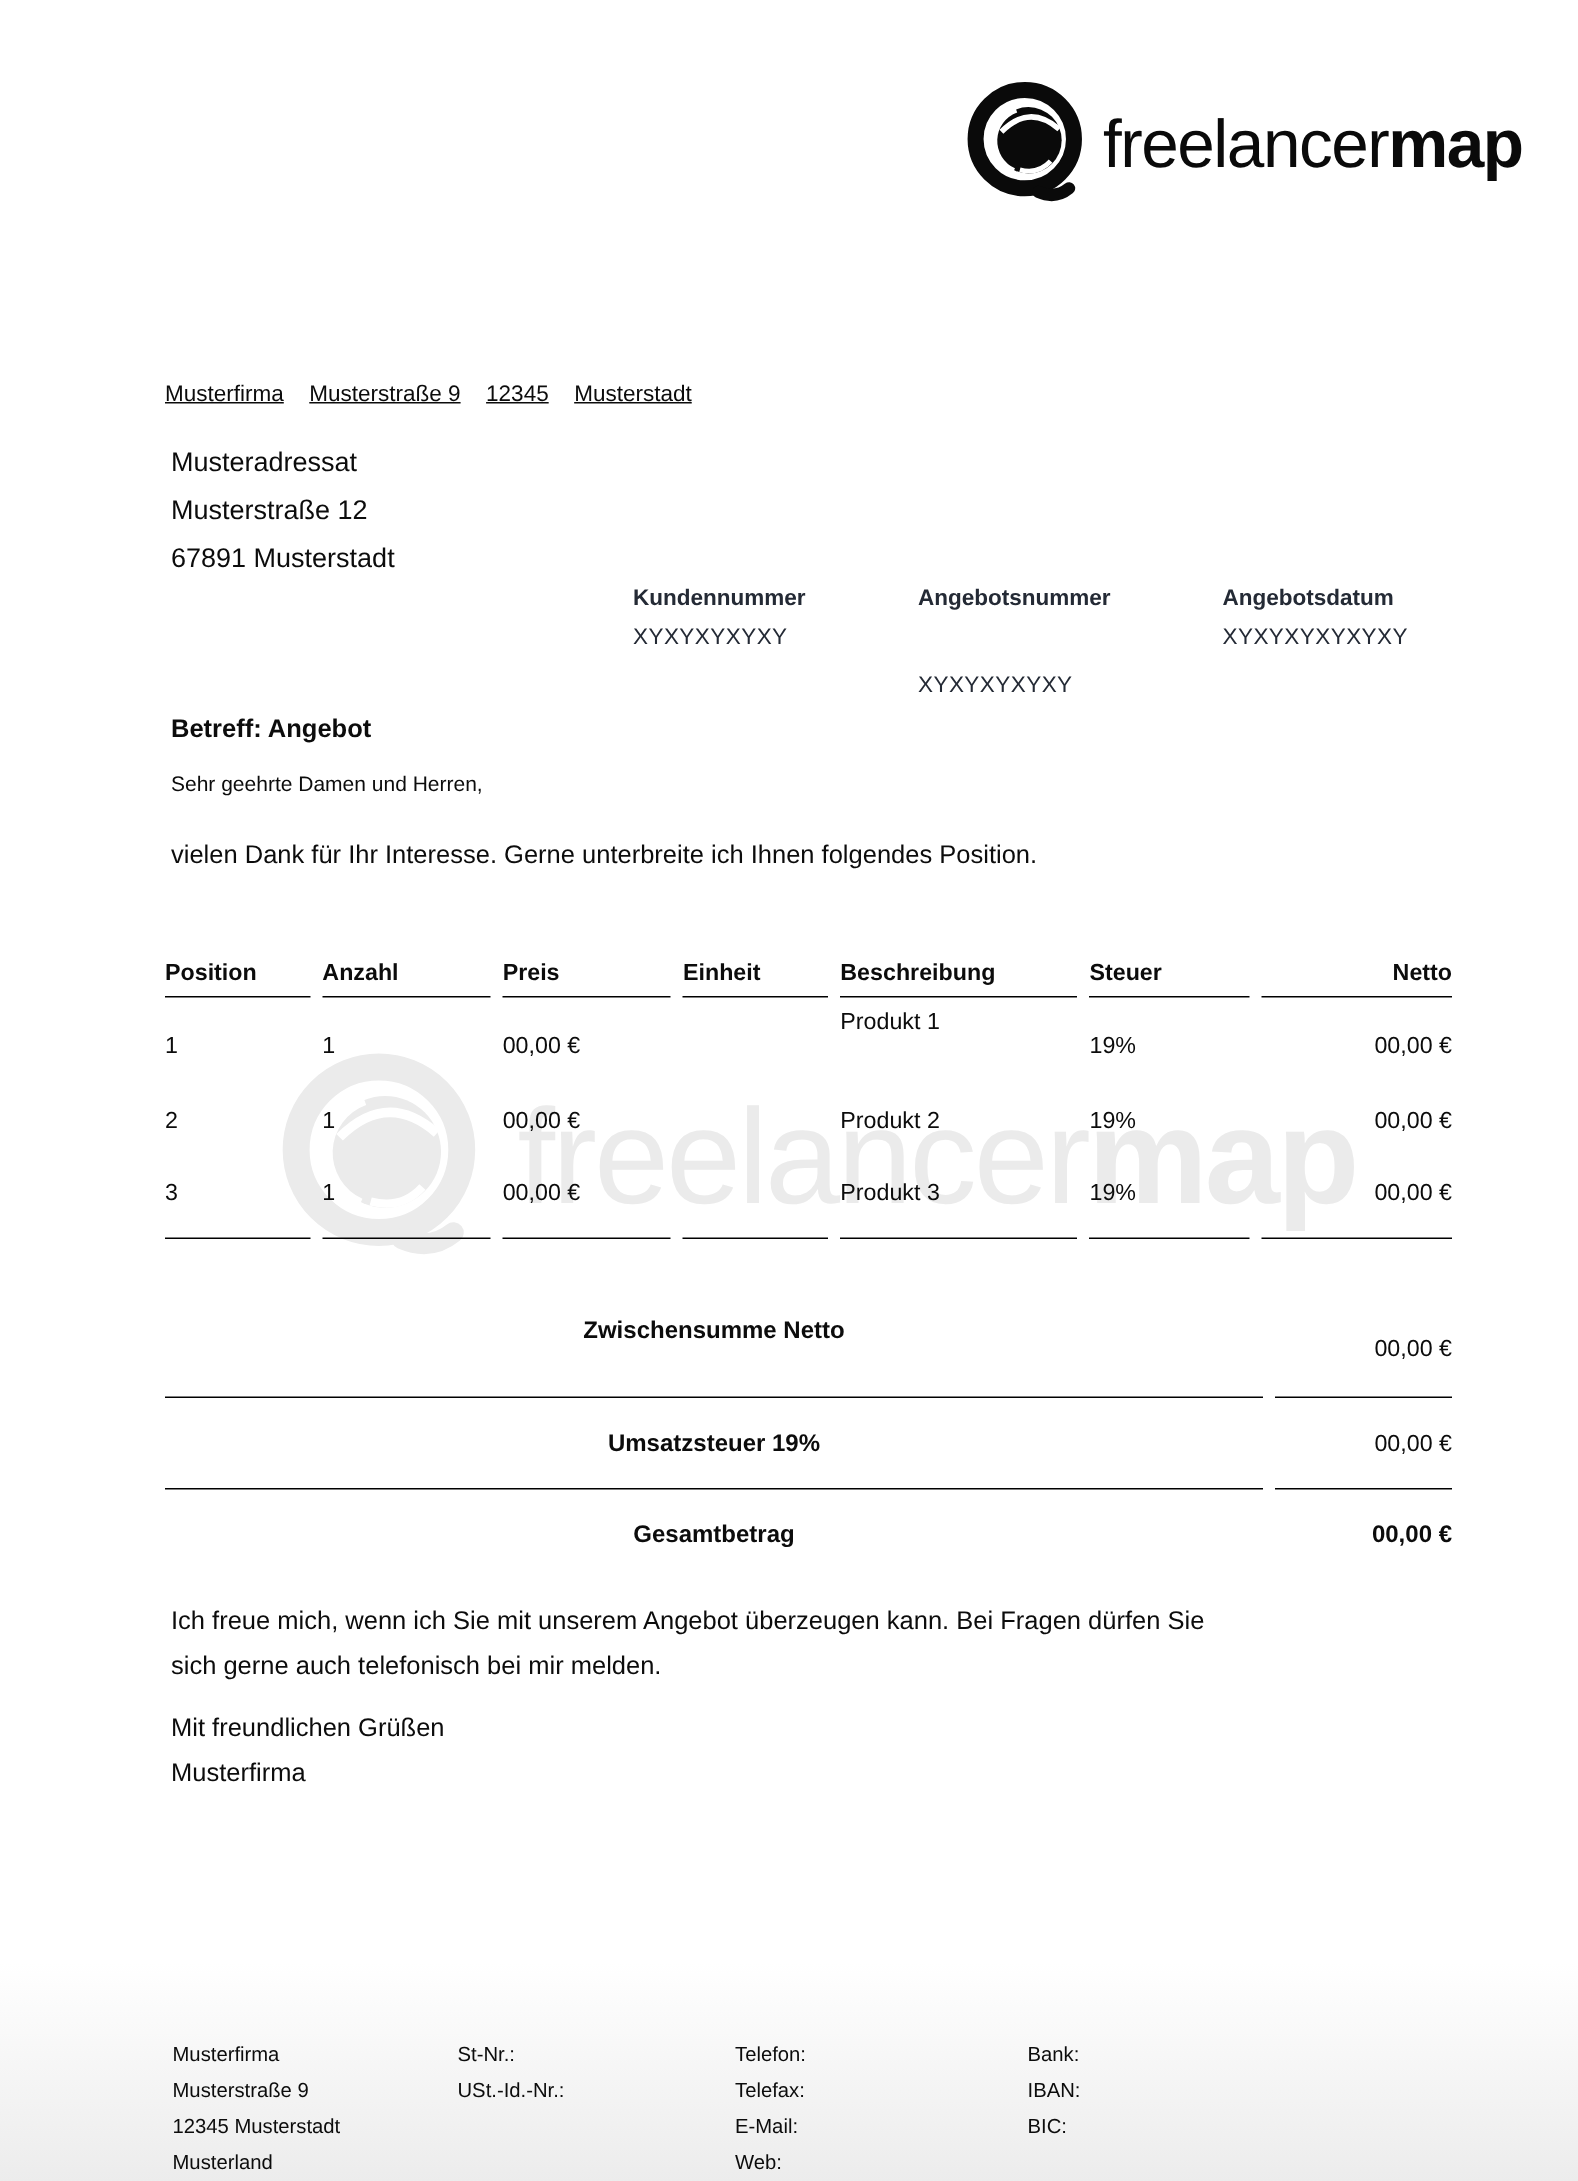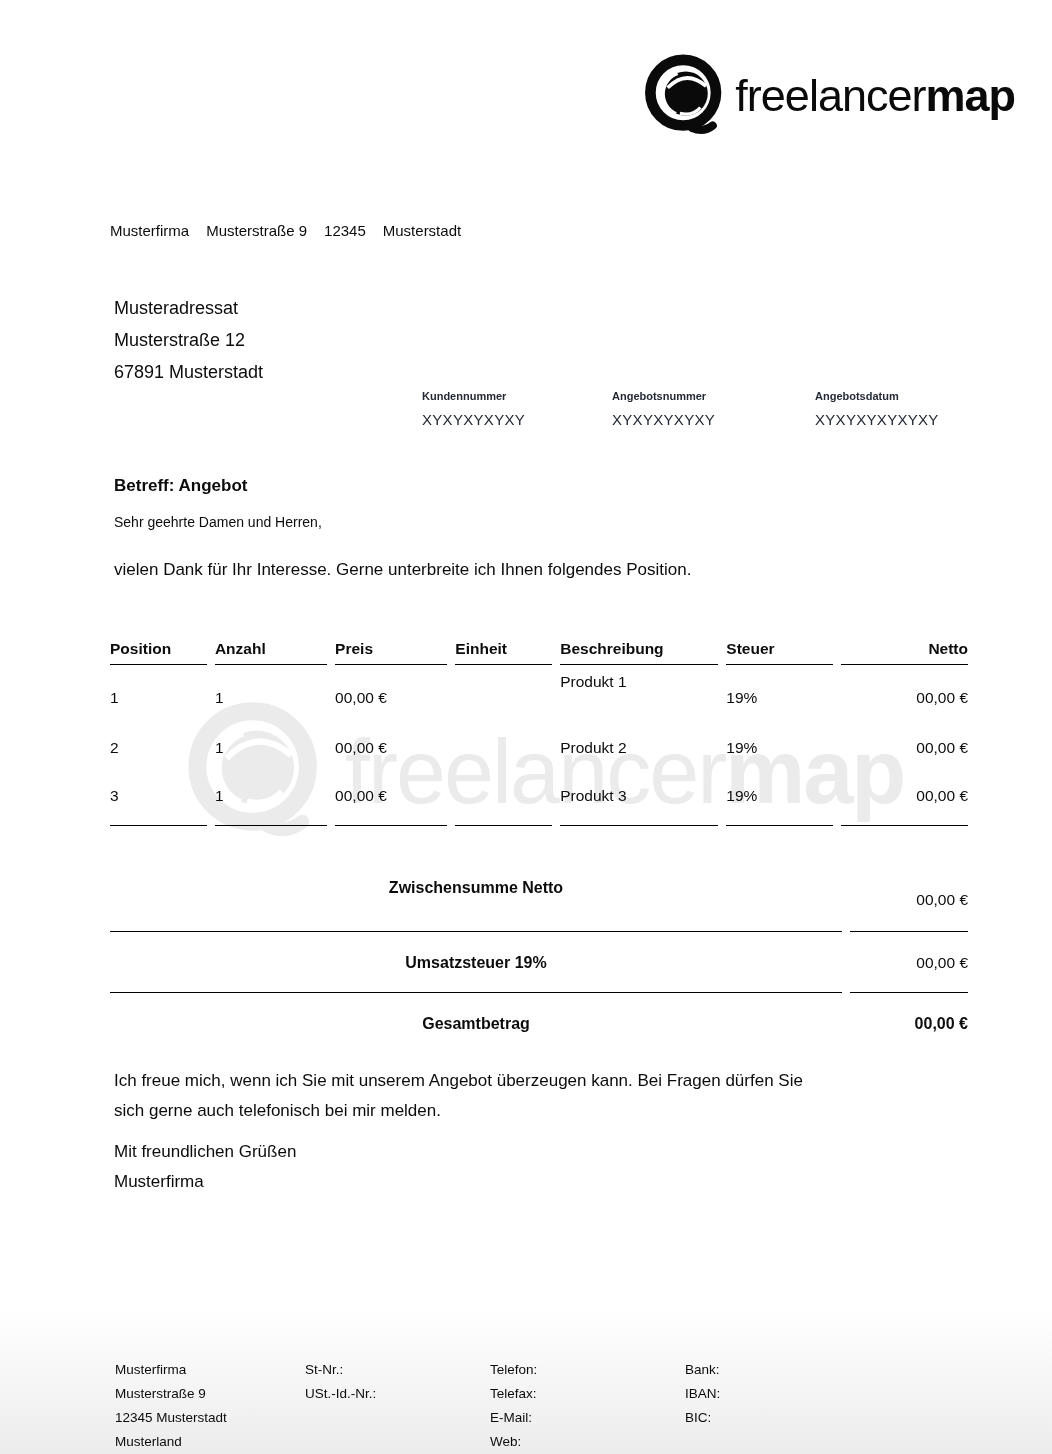--- a/index.html
+++ b/index.html
@@ -17,28 +17,28 @@
   .logo-row{position:absolute;top:52px;right:85px;display:flex;align-items:center;gap:10px;}
   .logo-icon{width:82px;height:88px;color:#0a0a0a;}
   .logo-text{font-size:45px;letter-spacing:-1px;color:#0a0a0a;white-space:nowrap;}
   .logo-text .bold{font-weight:700;}
   
   .watermark{position:absolute;top:698px;left:185px;display:flex;align-items:center;gap:22px;z-index:0;pointer-events:none;}
   .watermark .logo-icon{width:138px;height:148px;color:#ebebeb;}
   .wm-text{font-size:90px;letter-spacing:-2px;color:#ebebeb;white-space:nowrap;}
   .wm-text .bold{font-weight:700;}
   
-  .sender-line{position:absolute;top:222px;left:110px;font-size:15px;white-space:nowrap;}
+  .sender-line{position:absolute;top:254px;left:110px;font-size:15px;white-space:nowrap;text-decoration:underline;}
   .sender-line span{margin-right:17px;}
   .recipient{position:absolute;top:292px;left:114px;font-size:18px;line-height:32px;}
   .meta{position:absolute;top:390px;left:422px;display:flex;}
   .meta-col{display:flex;flex-direction:column;}
   .meta-col:nth-child(1){width:190px;}
-  .meta-col:nth-child(2){width:203px;}
-  .meta-label{font-weight:700;font-size:11px;color:#242a35;}
+  .meta-col:nth-child(2){width:203px;gap:32px;}
+  .meta-label{font-weight:700;font-size:15px;color:#242a35;}
   .meta-value{font-size:15px;color:#242a35;margin-top:9px;letter-spacing:.3px;}
   .subject{position:absolute;top:476px;left:114px;font-size:17px;font-weight:700;}
   .salutation{position:absolute;top:514px;left:114px;font-size:14px;}
   .intro{position:absolute;top:560px;left:114px;font-size:17px;}
   
   .items{position:absolute;top:638px;left:102px;width:874px;z-index:1;
          border-collapse:separate;border-spacing:8px 0;font-size:15.5px;}
   .items th{font-weight:700;text-align:left;padding:2px 0 6px 0;border-bottom:1.5px solid #000;}
   .items th.num,.items td.num{text-align:right;}
   .items col.c1{width:95px}.items col.c2{width:110px}.items col.c3{width:110px}

